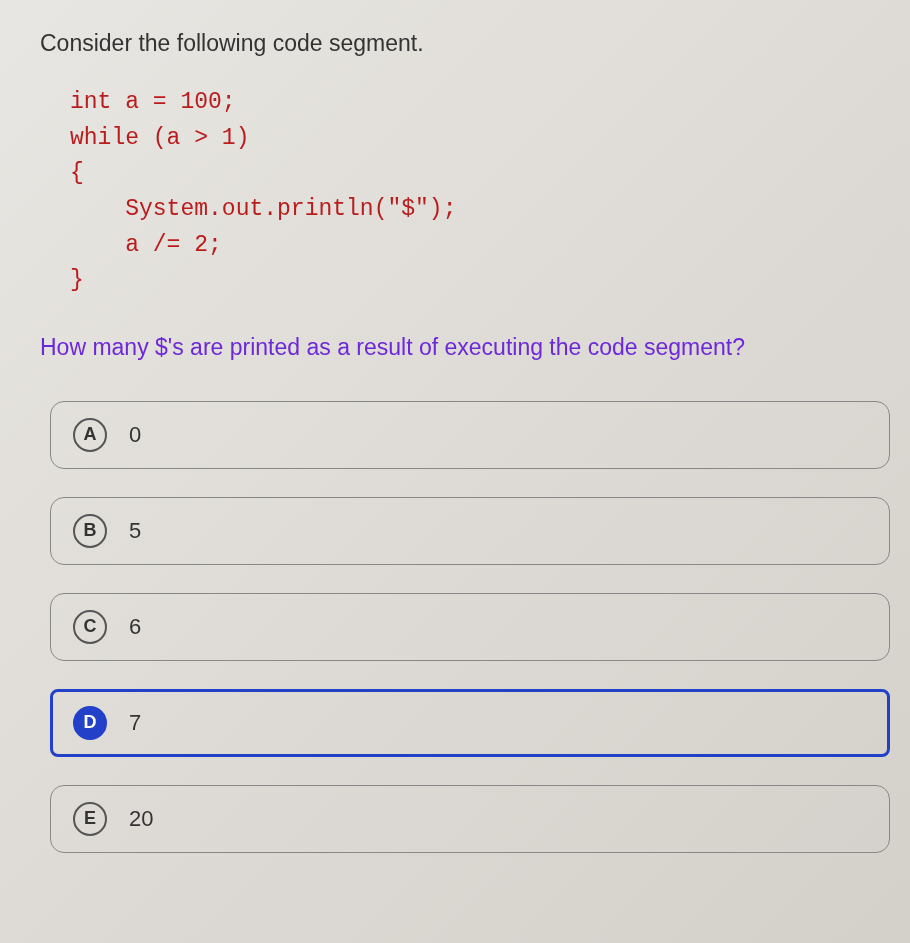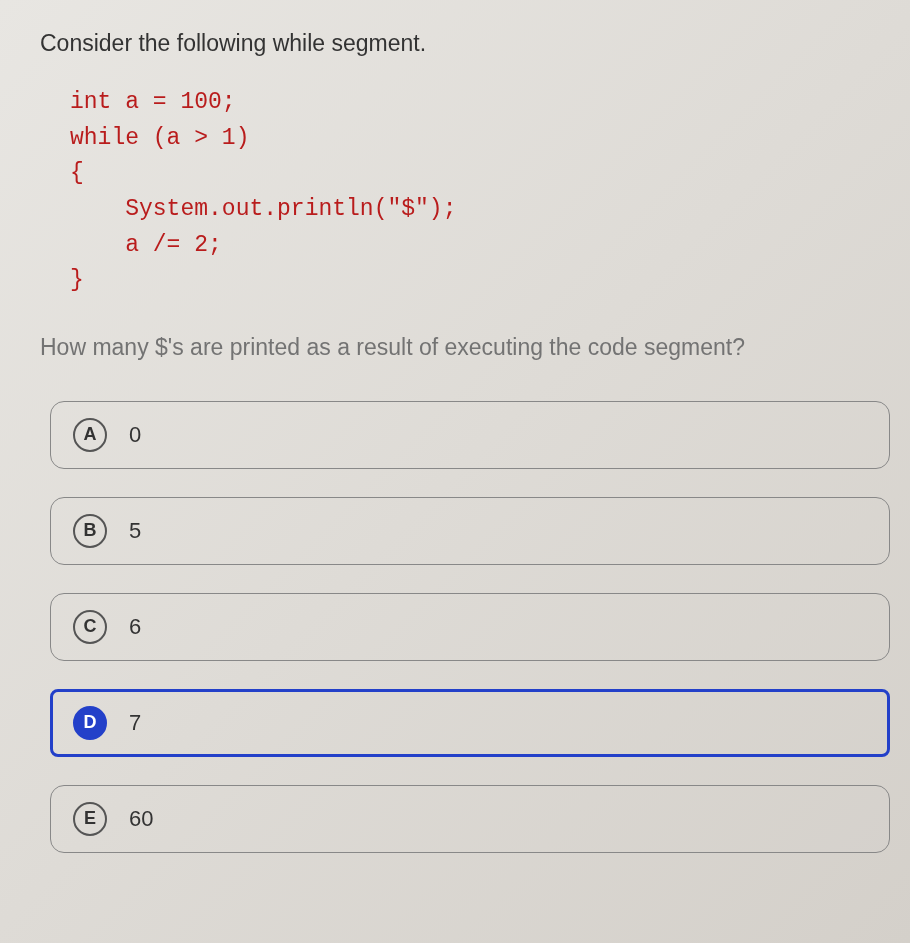--- a/index.html
+++ b/index.html
@@ -25,21 +25,21 @@
       font-family: 'Courier New', Courier, monospace;
       font-size: 23px;
       color: #b91c1c;
       margin-left: 30px;
       margin-bottom: 35px;
       line-height: 1.55;
       white-space: pre;
     }
     .prompt-text {
       font-size: 23px;
-      color: #737373;
+      color: #6d28d9;
       margin-bottom: 40px;
       font-weight: 400;
     }
     .options-container {
       display: flex;
       flex-direction: column;
       gap: 28px;
       margin-left: 10px;
     }
     .option {
@@ -78,21 +78,21 @@
     }
     .option.selected .option-letter {
       background: #2340c9;
       border-color: #2340c9;
       color: #fff;
     }
   </style>
 </head>
 <body>
 
-<div class="question-text">Consider the following while segment.</div>
+<div class="question-text">Consider the following code segment.</div>
 
 <div class="code-block">int a = 100;
 while (a &gt; 1)
 {
     System.out.println("$");
     a /= 2;
 }</div>
 
 <div class="prompt-text">How many  $'s  are printed as a result of executing the code segment?</div>
 
@@ -108,15 +108,15 @@
     <div class="option">
       <div class="option-letter">C</div>
       <div class="option-value">6</div>
     </div>
     <div class="option selected">
       <div class="option-letter">D</div>
       <div class="option-value">7</div>
     </div>
     <div class="option">
       <div class="option-letter">E</div>
-      <div class="option-value">60</div>
+      <div class="option-value">20</div>
     </div>
   </div>
 
 </body></html>

